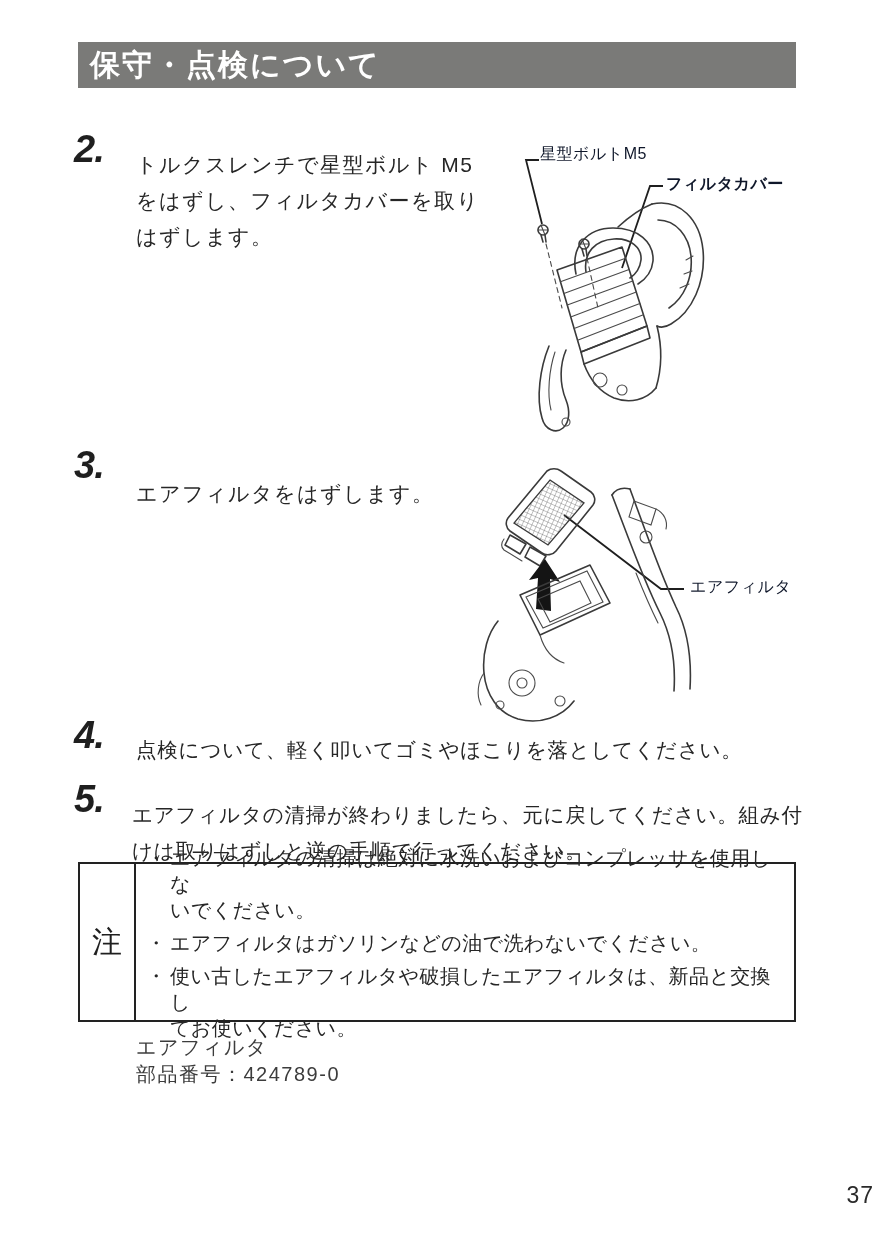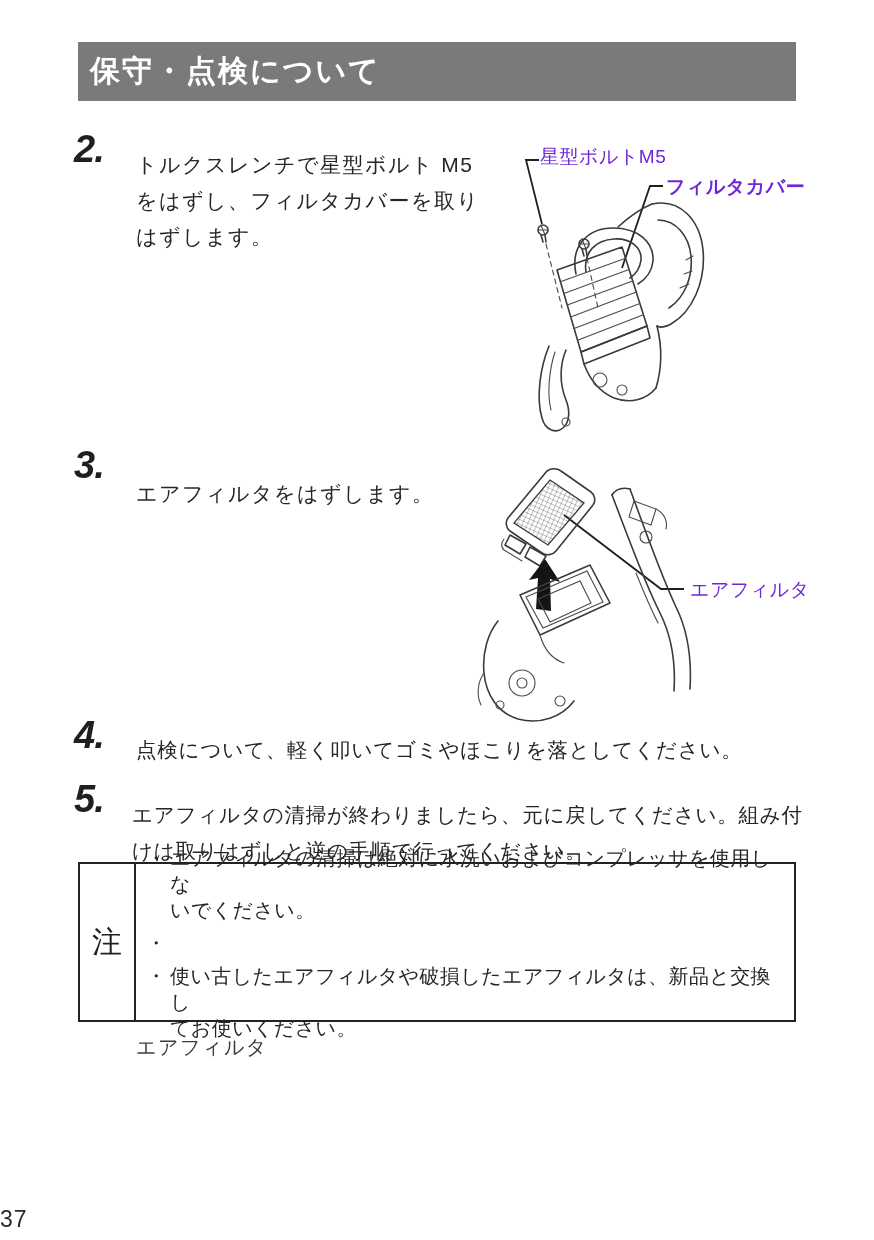--- a/index.html
+++ b/index.html
@@ -3,41 +3,41 @@
 <meta charset="utf-8">
 <style>
   html,body{margin:0;padding:0;}
   body{
     width:874px;height:1240px;position:relative;background:#ffffff;
     font-family:"Liberation Sans",sans-serif;color:#262626;overflow:hidden;
   }
   .abs{position:absolute;}
   
   .header-bar{
-    left:78px;top:42px;width:718px;height:59px;background:#7a7a78;
+    left:78px;top:42px;width:718px;height:46px;background:#7a7a78;
     display:flex;align-items:center;box-sizing:border-box;padding-left:12px;
   }
   .header-title{
     color:#ffffff;font-size:30px;font-weight:bold;letter-spacing:2px;
     white-space:nowrap;
   }
   
   .step-num{
     font-size:38px;font-weight:bold;font-style:italic;color:#1f1f1f;
     letter-spacing:-1px;
   }
   .step-text{
     font-size:21px;line-height:36px;letter-spacing:1.5px;color:#262626;
     white-space:pre-line;
   }
   .step-text.wide{font-size:20.5px;letter-spacing:0.8px;}
   
   .figure{overflow:visible;}
   .fig-label{
-    position:absolute;font-size:19px;letter-spacing:0.5px;color:#6d28d9;
+    position:absolute;font-size:16px;letter-spacing:0.5px;color:#0f172a;
     white-space:nowrap;
   }
   svg{display:block;}
   .line{stroke:#3a3a3a;stroke-width:1.6;fill:none;stroke-linecap:round;stroke-linejoin:round;}
   .thin{stroke:#4a4a4a;stroke-width:1.1;fill:none;stroke-linecap:round;}
   .leader{stroke:#1f1f1f;stroke-width:1.8;fill:none;}
   
   .note-box{
     left:78px;top:862px;width:718px;height:160px;border:2px solid #222;
     box-sizing:border-box;display:flex;
@@ -57,23 +57,22 @@
   }
   .note-item-text{
     font-size:20px;line-height:26px;letter-spacing:0.4px;color:#262626;
     white-space:pre-line;
   }
   
   .part-info{left:136px;top:1034px;font-size:20px;line-height:27px;
     color:#3c3c3c;letter-spacing:1.5px;font-weight:normal;}
   
   .page-number{
-    left:0;top:1182px;width:874px;text-align:left;font-size:23px;color:#2a2a2a;
+    left:0;top:1182px;width:874px;text-align:right;font-size:23px;color:#2a2a2a;
     letter-spacing:1px;
-    margin-top:24px;
   }
 </style>
 </head>
 <body>
 
 <div class="abs header-bar">
   <span class="header-title">保守・点検について</span>
 </div>
 
 <div class="abs step-num" style="left:74px;top:128px;">2.</div>
@@ -188,26 +187,28 @@
     <span class="note-label">注</span>
   </div>
   <div class="note-content">
     <div class="note-item">
       <span class="note-bullet">・</span>
       <span class="note-item-text">エアフィルタの清掃は絶対に水洗いおよびコンプレッサを使用しな
 いでください。</span>
     </div>
     <div class="note-item">
       <span class="note-bullet">・</span>
+      <span class="note-item-text">エアフィルタはガソリンなどの油で洗わないでください。</span>
     </div>
     <div class="note-item">
       <span class="note-bullet">・</span>
       <span class="note-item-text">使い古したエアフィルタや破損したエアフィルタは、新品と交換し
 てお使いください。</span>
     </div>
   </div>
 </div>
 
 <div class="abs part-info">
   <div>エアフィルタ</div>
+  <div>部品番号：424789-0</div>
 </div>
 
 <div class="abs page-number">37</div>
 
 </body></html>

